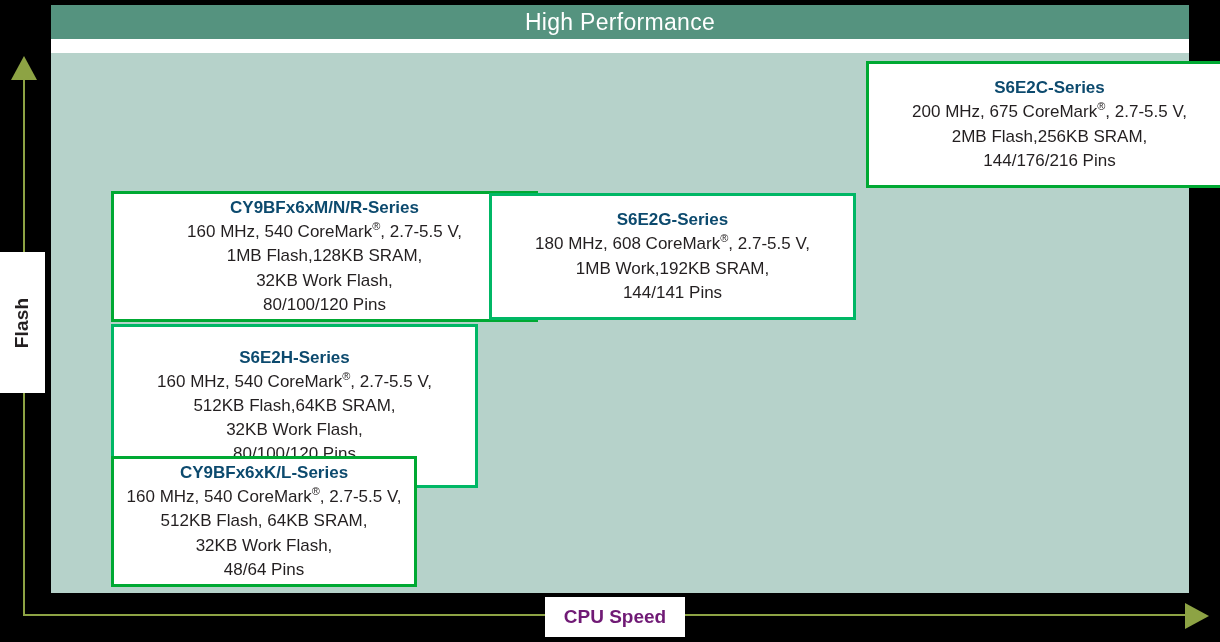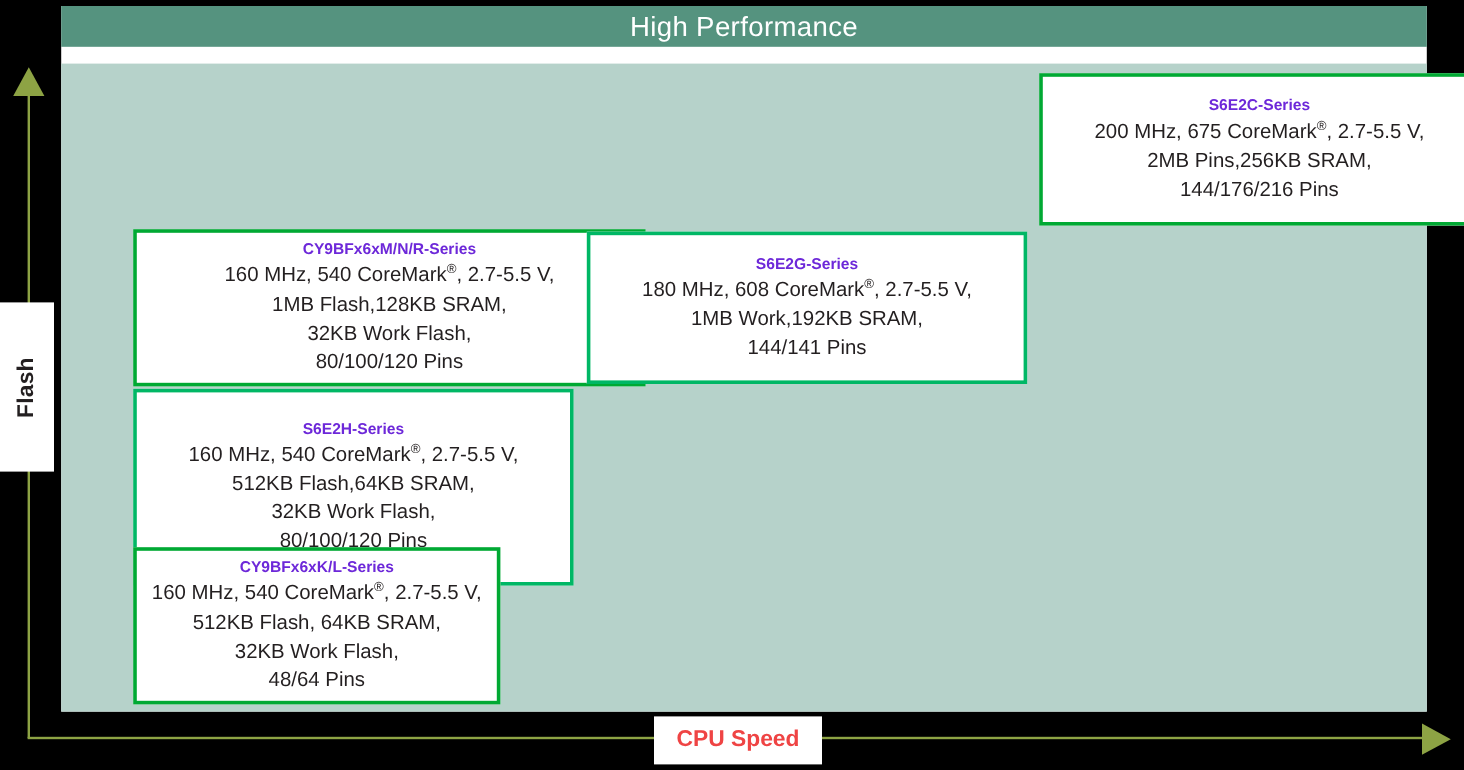--- a/index.html
+++ b/index.html
@@ -76,21 +76,21 @@
     left: 545px;
     top: 597px;
     width: 140px;
     height: 40px;
     background: #FFFFFF;
     display: flex;
     align-items: center;
     justify-content: center;
     font-size: 19px;
     font-weight: bold;
-    color: #ef4444;
+    color: #701a75;
   }
 
   
   #plot-frame {
     position: absolute;
     left: 51px;
     top: 5px;
     width: 1138px;
     height: 588px;
     background: #FFFFFF;
@@ -127,23 +127,23 @@
     background: #FFFFFF;
     box-sizing: border-box;
     display: flex;
     flex-direction: column;
     align-items: center;
     justify-content: center;
     text-align: center;
     padding: 2px 6px;
   }
   .pbox .ptitle {
-    font-size: 13px;
+    font-size: 17px;
     font-weight: bold;
-    color: #6d28d9;
+    color: #0c4a6e;
     line-height: 1.42;
   }
   .pbox .pline {
     font-size: 17px;
     color: #231F20;
     line-height: 1.42;
     white-space: nowrap;
   }
   .pbox .pline sup {
     font-size: 11px;
@@ -174,21 +174,21 @@
 
   <div id="header-band">
     <span class="htxt">High Performance</span>
   </div>
 
   <div id="plot-body"></div>
 
   <div class="pbox" id="box-s6e2c">
     <div class="ptitle">S6E2C-Series</div>
     <div class="pline"><span>200 MHz, 675 CoreMark</span><sup>®</sup><span>, 2.7-5.5 V,</span></div>
-    <div class="pline">2MB Pins,256KB SRAM,</div>
+    <div class="pline">2MB Flash,256KB SRAM,</div>
     <div class="pline">144/176/216 Pins</div>
   </div>
 
   <div class="pbox" id="box-cy9m">
     <div class="ptitle">CY9BFx6xM/N/R-Series</div>
     <div class="pline"><span>160 MHz, 540 CoreMark</span><sup>®</sup><span>, 2.7-5.5 V,</span></div>
     <div class="pline">1MB Flash,128KB SRAM,</div>
     <div class="pline">32KB Work Flash,</div>
     <div class="pline">80/100/120 Pins</div>
   </div>

